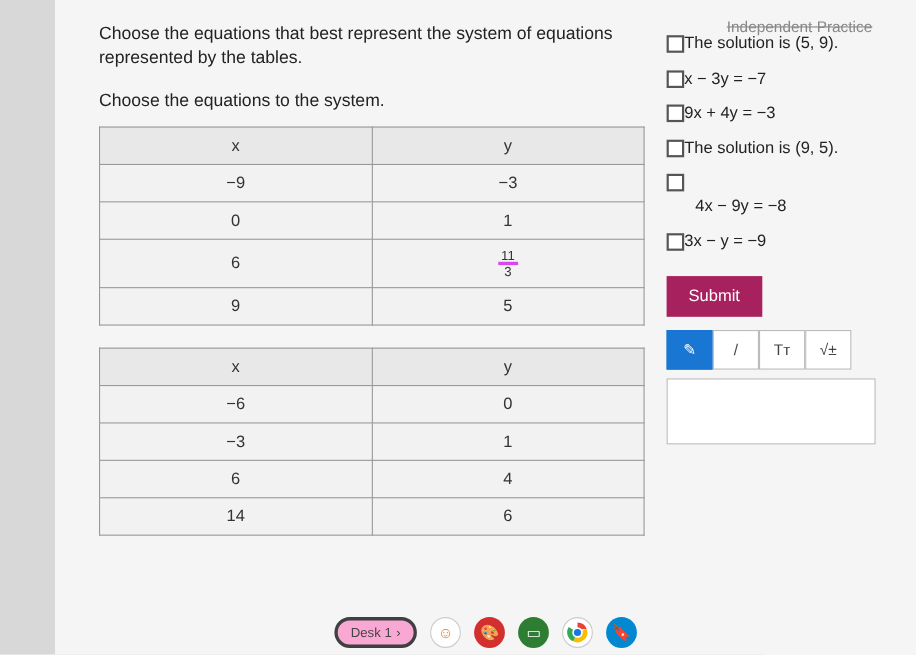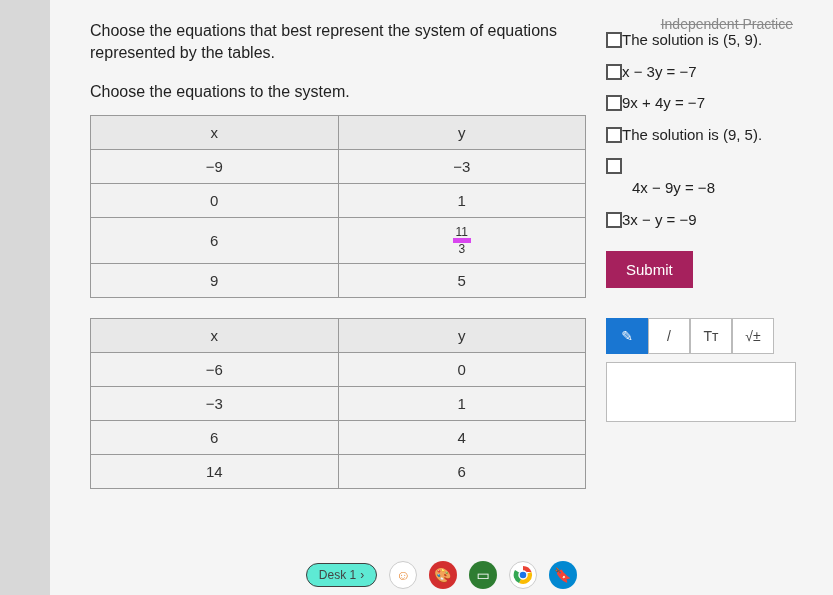--- a/index.html
+++ b/index.html
@@ -62,21 +62,21 @@
     table td {
       background: #f2f2f2;
     }
     .frac {
       display: inline-block;
       text-align: center;
       font-size: 12px;
       line-height: 1;
       vertical-align: middle;
     }
-    .frac .num { display: block; border-bottom: 5px solid #d946ef; padding: 0 3px; }
+    .frac .num { display: block; border-bottom: 3px solid #d946ef; padding: 0 3px; }
     .frac .den { display: block; padding: 0 3px; }
     .option-row {
       display: flex;
       align-items: flex-start;
       margin-bottom: 12px;
       font-size: 15px;
       color: #222;
     }
     .checkbox {
       width: 16px;
@@ -88,21 +88,21 @@
     }
     .option-text { line-height: 1.3; }
     .submit-btn {
       background: #a6215d;
       color: #fff;
       border: none;
       padding: 10px 20px;
       font-size: 15px;
       cursor: pointer;
       margin-top: 10px;
-      margin-bottom: 30px;
+      margin-bottom: 12px;
     }
     .toolbar {
       display: flex;
       gap: 0;
       margin-bottom: 8px;
     }
     .tool-btn {
       width: 42px;
       height: 36px;
       border: 1px solid #bbb;
@@ -130,22 +130,22 @@
       bottom: 0;
       left: 0;
       right: 0;
       height: 40px;
       display: flex;
       align-items: center;
       justify-content: center;
       gap: 12px;
     }
     .task-chip {
-      background: #5eead4;
-      border: 1px solid #404040;
+      background: #f9a8d4;
+      border: 3px solid #404040;
       border-radius: 14px;
       padding: 4px 12px;
       font-size: 12px;
       color: #444;
       display: flex;
       align-items: center;
       gap: 4px;
     }
     .task-icon {
       width: 28px;
@@ -236,21 +236,21 @@
       <div class="option-row">
         <div class="checkbox"></div>
         <div class="option-text">The solution is (5, 9).</div>
       </div>
       <div class="option-row">
         <div class="checkbox"></div>
         <div class="option-text">x − 3y = −7</div>
       </div>
       <div class="option-row">
         <div class="checkbox"></div>
-        <div class="option-text">9x + 4y = −7</div>
+        <div class="option-text">9x + 4y = −3</div>
       </div>
       <div class="option-row">
         <div class="checkbox"></div>
         <div class="option-text">The solution is (9, 5).</div>
       </div>
       <div class="option-row">
         <div class="checkbox"></div>
         <div class="option-text"></div>
       </div>
       <div class="option-row" style="margin-left:26px;margin-top:-8px;">

